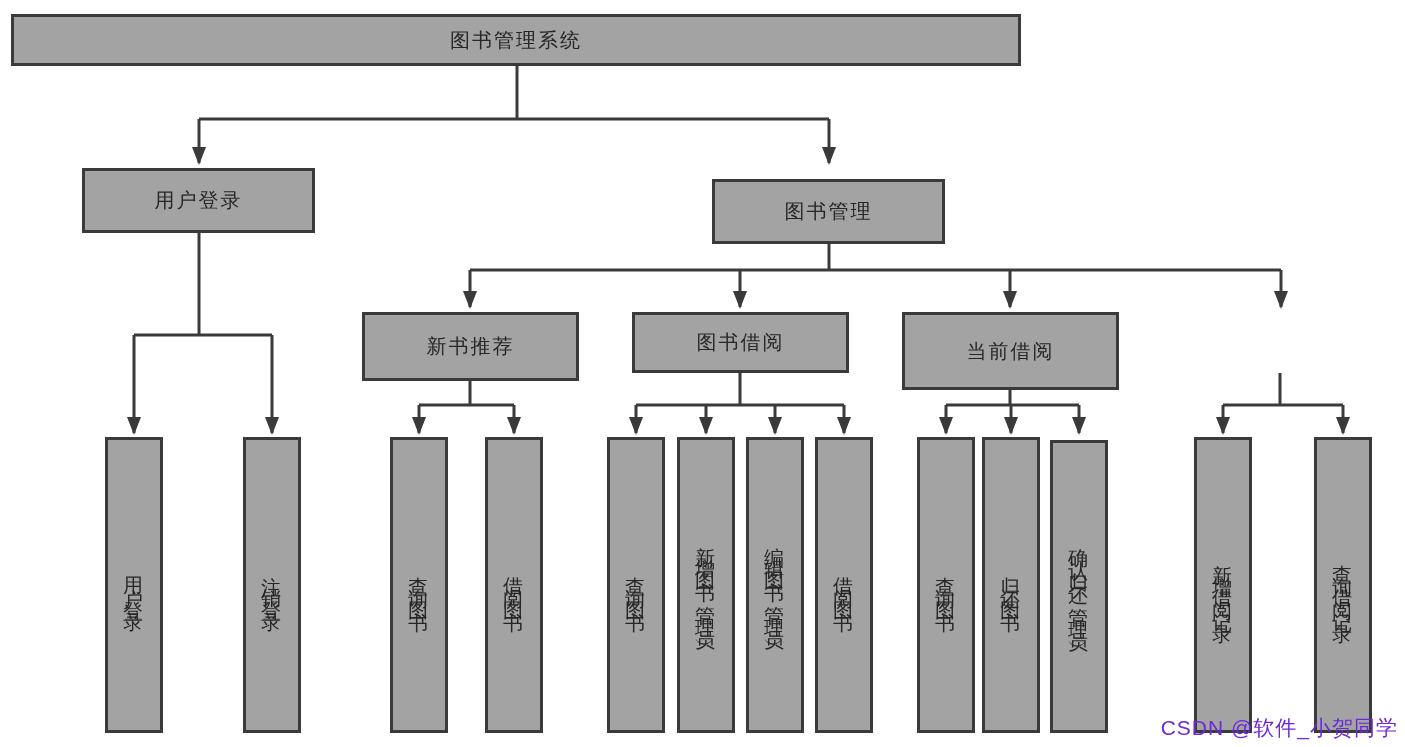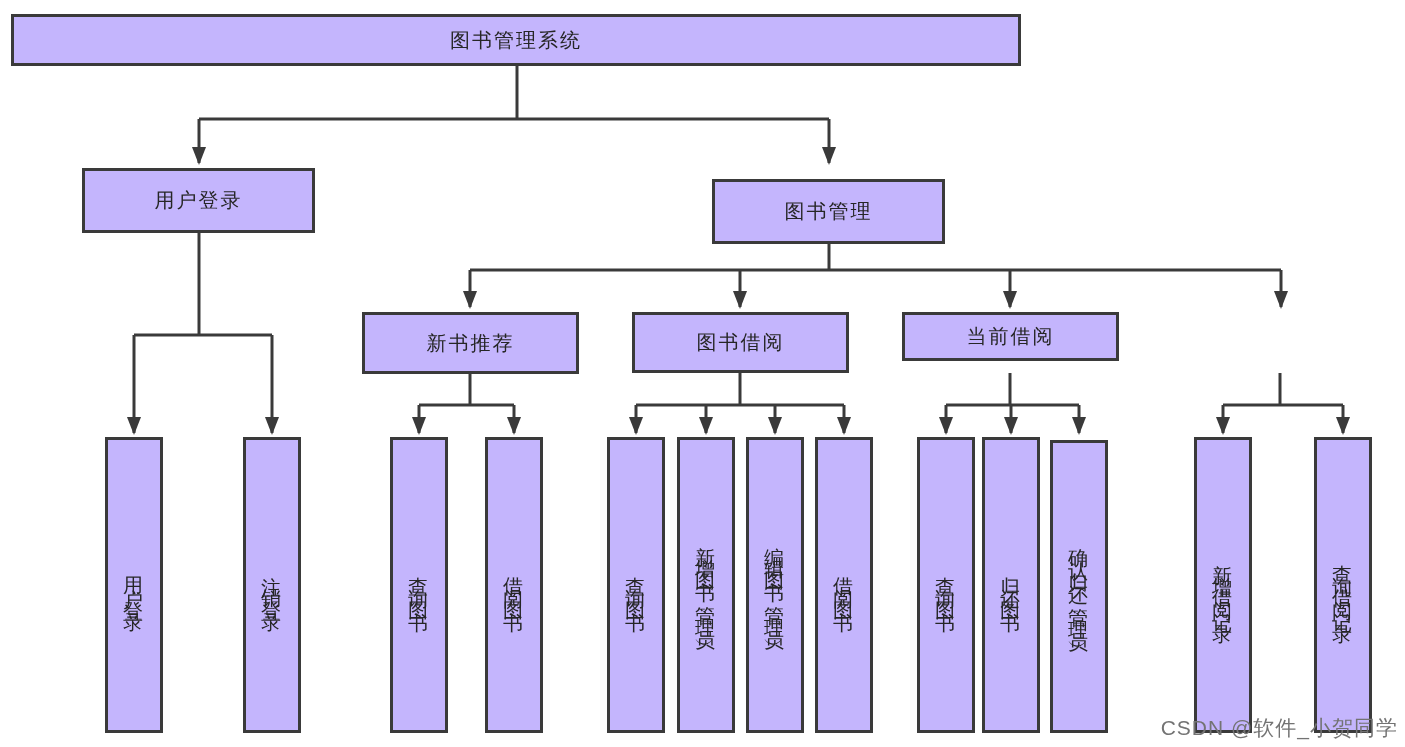--- a/index.html
+++ b/index.html
@@ -9,21 +9,21 @@
     height: 747px;
     background: #ffffff;
     font-family: "Liberation Sans", sans-serif;
     overflow: hidden;
   }
   svg.lines { position: absolute; left: 0; top: 0; pointer-events: none; }
   .box {
     position: absolute;
     box-sizing: border-box;
     border: 3px solid #3a3a3a;
-    background: #c4b5fd;
+    background: #a3a3a3;
     display: flex;
     align-items: center;
     justify-content: center;
     color: #262626;
     font-size: 20px;
     letter-spacing: 2px;
     white-space: nowrap;
   }
   .hbox { }
   .vbox {
@@ -33,21 +33,21 @@
     writing-mode: vertical-rl;
     text-orientation: mixed;
     letter-spacing: 12px;
   }
   .watermark {
     position: absolute;
     right: 7px;
     bottom: 5px;
     font-size: 21px;
     letter-spacing: 1px;
-    color: #737373;
+    color: #6d28d9;
   }
 </style>
 </head>
 <body>
 
 <div class="canvas">
 
   <svg class="lines" width="1405" height="747">
     <defs>
       <marker id="arrow" markerUnits="userSpaceOnUse" markerWidth="18" markerHeight="14" refX="16" refY="7" orient="auto">
@@ -96,23 +96,23 @@
       <path d="M1223 405 V433" marker-end="url(#arrow)"></path>
       <path d="M1343 405 V433" marker-end="url(#arrow)"></path>
     </g>
   </svg>
 
   <div class="box hbox" style="left:11px; top:14px; width:1010px; height:52px;">图书管理系统</div>
 
   <div class="box hbox" style="left:82px; top:168px; width:233px; height:65px;">用户登录</div>
   <div class="box hbox" style="left:712px; top:168px; width:233px; height:65px;margin-top:11px;">图书管理</div>
 
-  <div class="box hbox" style="left:362px; top:312px; width:217px; height:62px;">新书推荐</div>
+  <div class="box hbox" style="left:362px; top:312px; width:217px; height:69px;">新书推荐</div>
   <div class="box hbox" style="left:632px; top:312px; width:217px; height:61px;">图书借阅</div>
-  <div class="box hbox" style="left:902px; top:312px; width:217px; height:49px;">当前借阅</div>
+  <div class="box hbox" style="left:902px; top:312px; width:217px; height:78px;">当前借阅</div>
 
   <div class="box vbox" style="left:105px;">用户登录</div>
   <div class="box vbox" style="left:243px;">注销登录</div>
 
   <div class="box vbox" style="left:390px;">查询图书</div>
   <div class="box vbox" style="left:485px;">借阅图书</div>
 
   <div class="box vbox" style="left:607px;">查询图书</div>
   <div class="box vbox" style="left:677px;">新增图书（管理员）</div>
   <div class="box vbox" style="left:746px;">编辑图书（管理员）</div>

